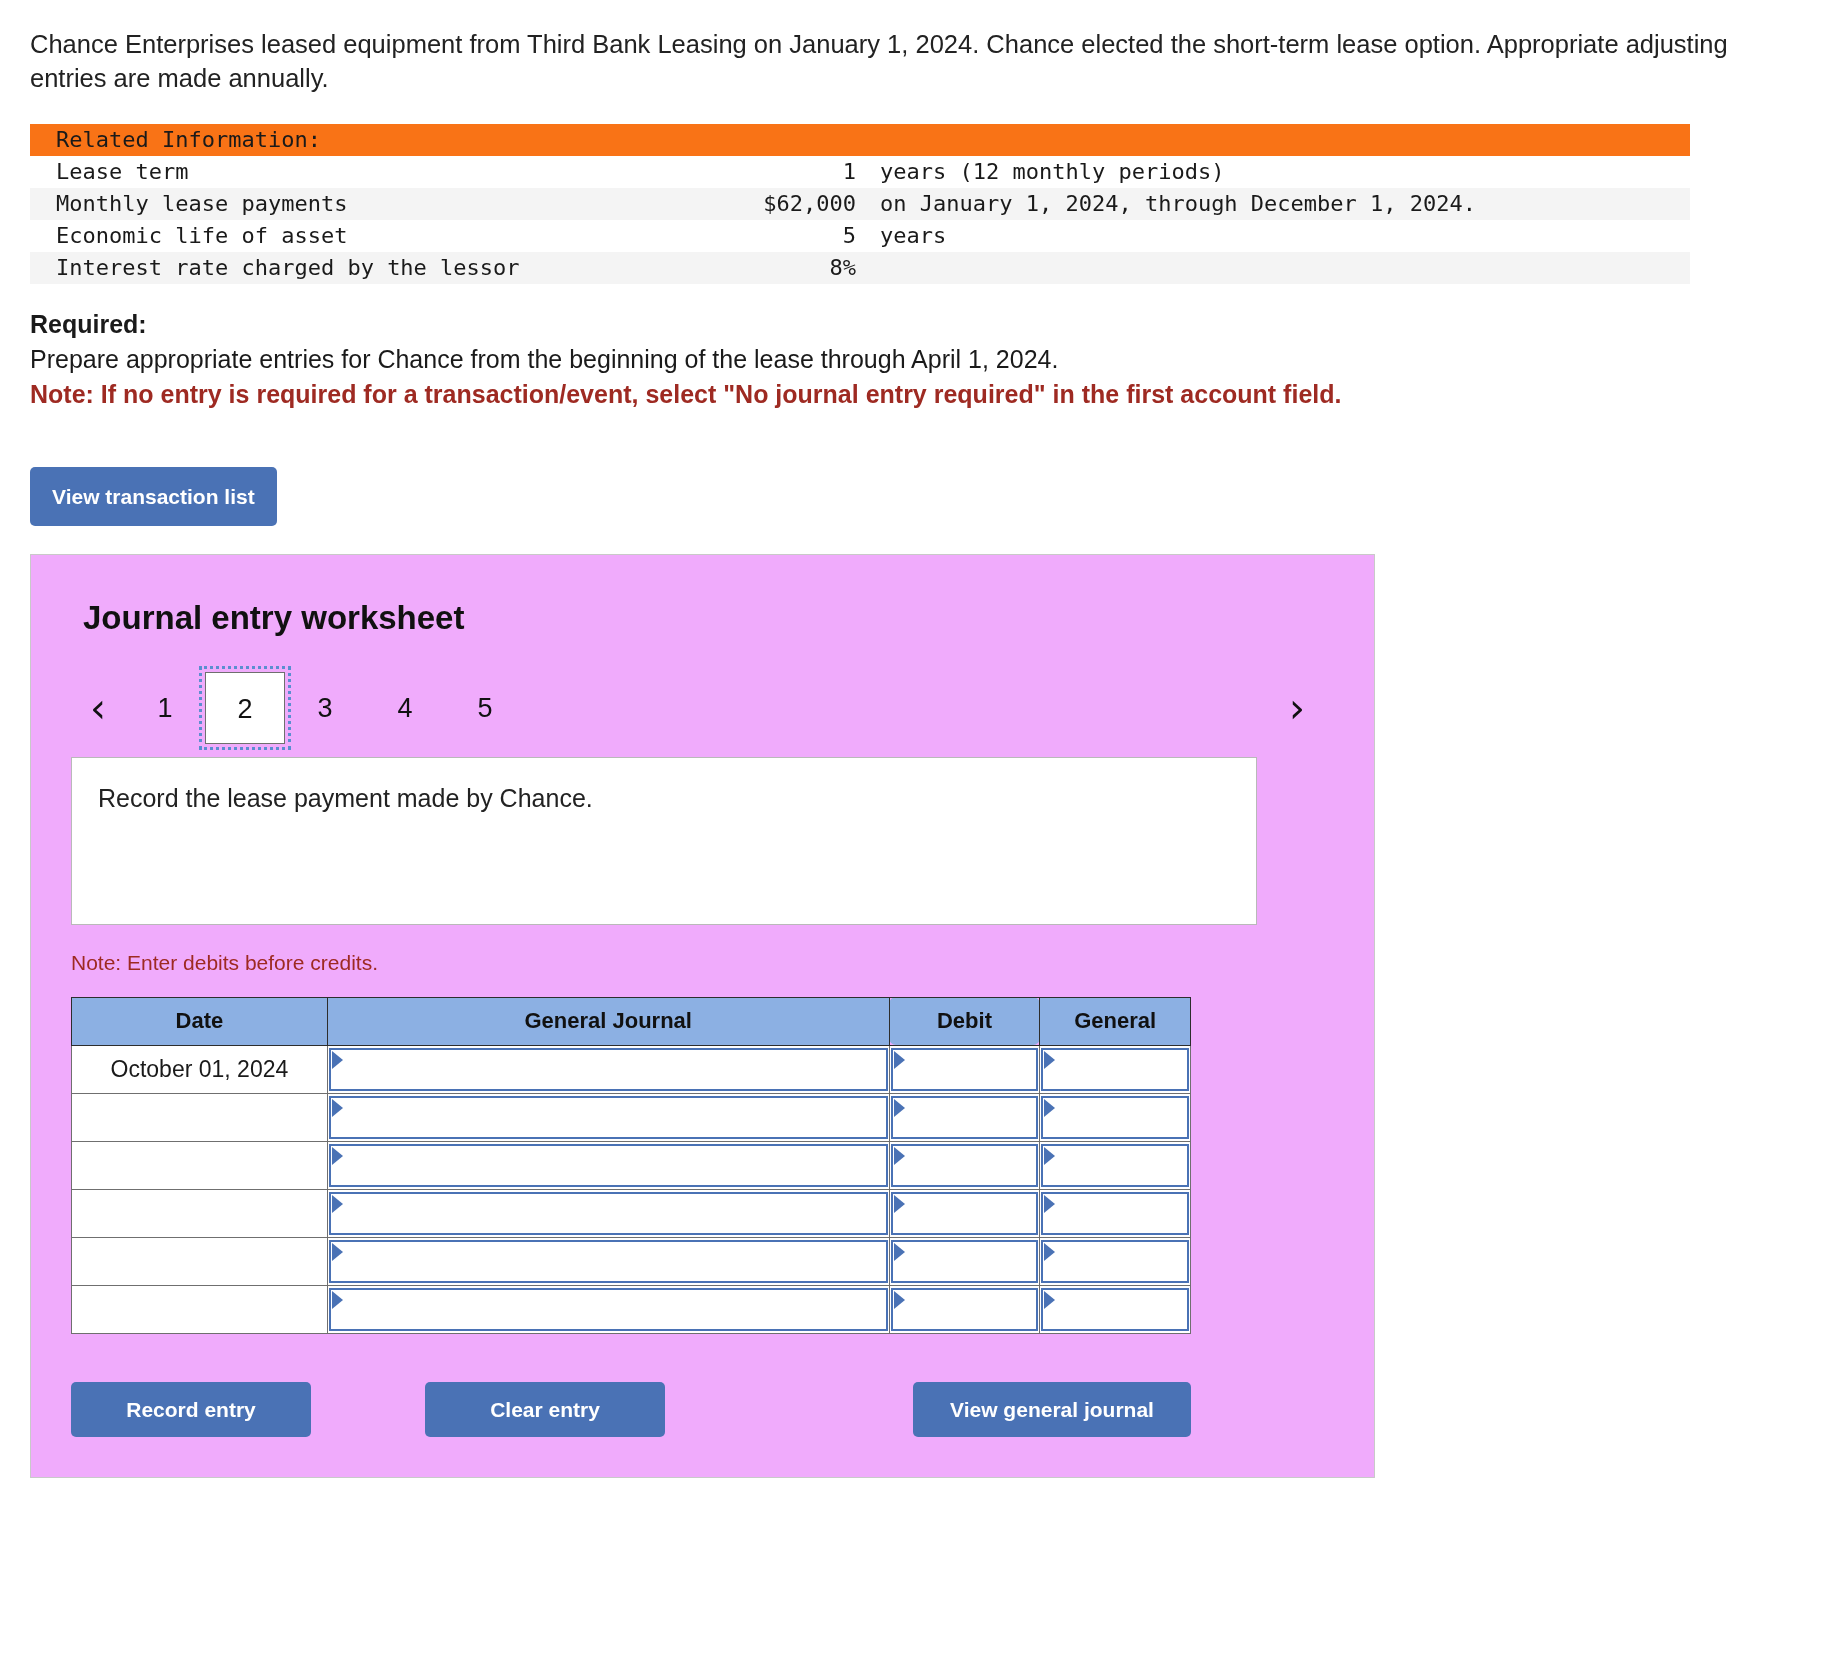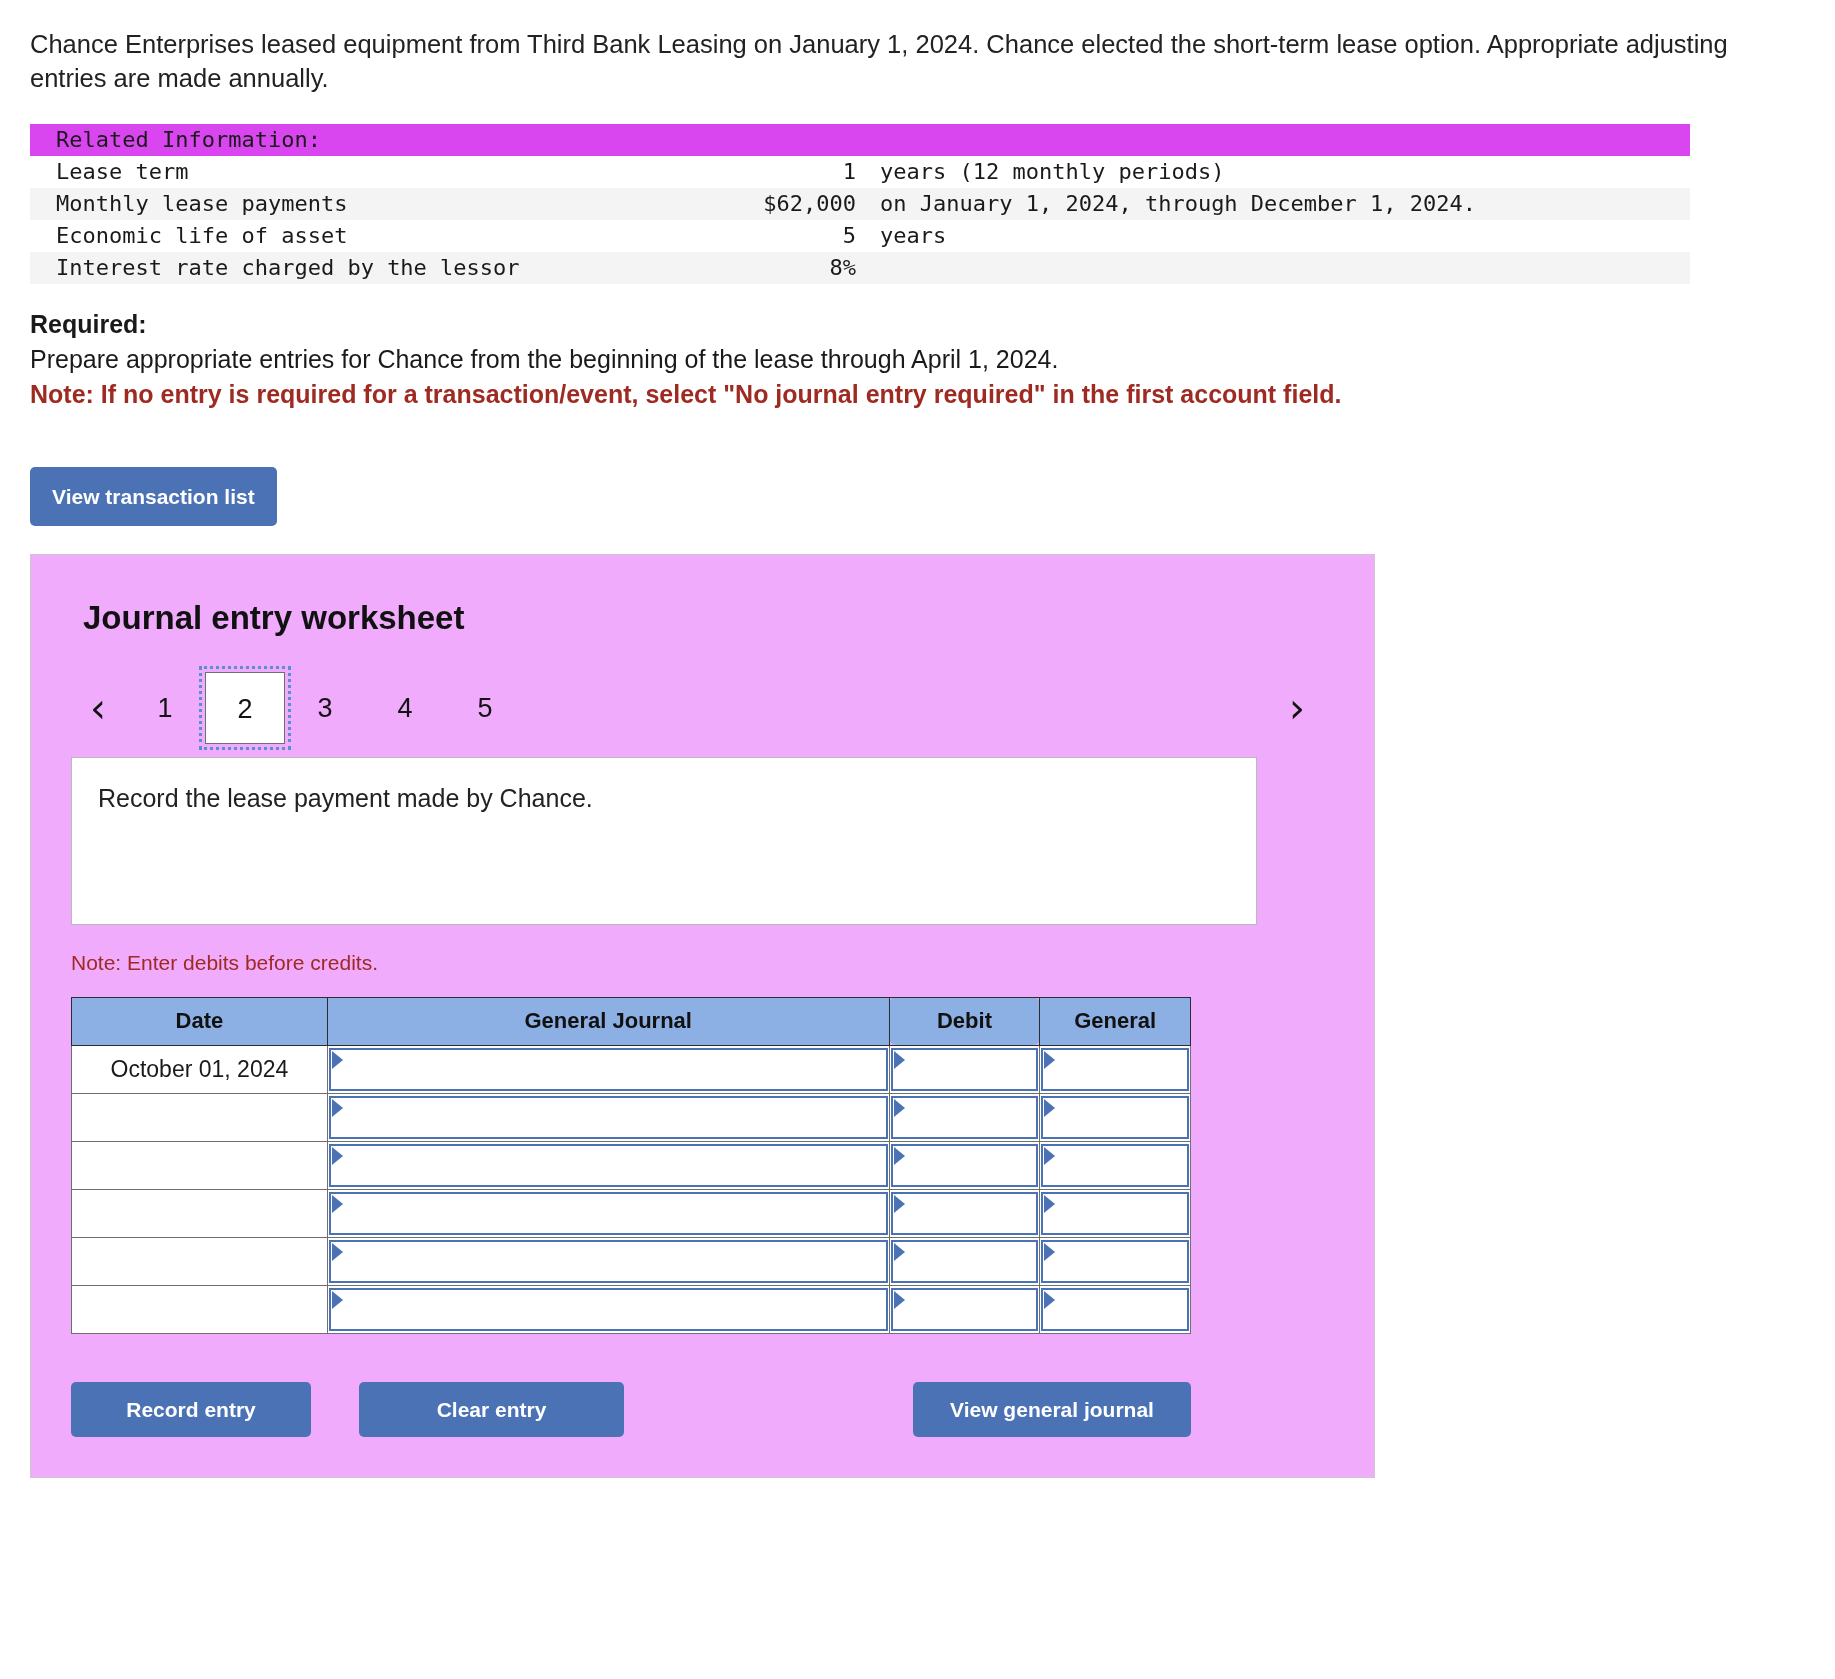--- a/index.html
+++ b/index.html
@@ -31,21 +31,21 @@
   
   .info-table {
     width: 1660px;
     border-collapse: collapse;
     font-family: "DejaVu Sans Mono", "Liberation Mono", monospace;
     font-size: 22px;
     color: #1a1a1a;
     margin: 0 0 26px 0;
   }
   .info-table tr.hdr {
-    background: #d946ef;
+    background: #f97316;
   }
   .info-table tr.alt {
     background: #f4f4f4;
   }
   .info-table td {
     padding: 3px 0 4px 0;
     white-space: pre;
     vertical-align: middle;
   }
   .info-table td.c-label { padding-left: 26px; width: 620px; }
@@ -214,21 +214,21 @@
   .col-credit { width: 128px; }
 
   .btn-row {
     display: flex;
     align-items: center;
     margin-top: 48px;
     width: 1120px;
     gap: 48px;
   }
   .btn-record { width: 240px; }
-  .btn-clear  { width: 265px; }
+  .btn-clear  { width: 240px; margin-left: 66px; }
   .btn-vgj    { width: 278px; margin-left: auto; }
 </style>
 </head>
 <body>
 
 <div class="page">
 
   <p class="intro">Chance Enterprises leased equipment from Third Bank Leasing on January 1, 2024. Chance elected the short-term lease option. Appropriate adjusting entries are made annually.</p>
 
   <table class="info-table">

